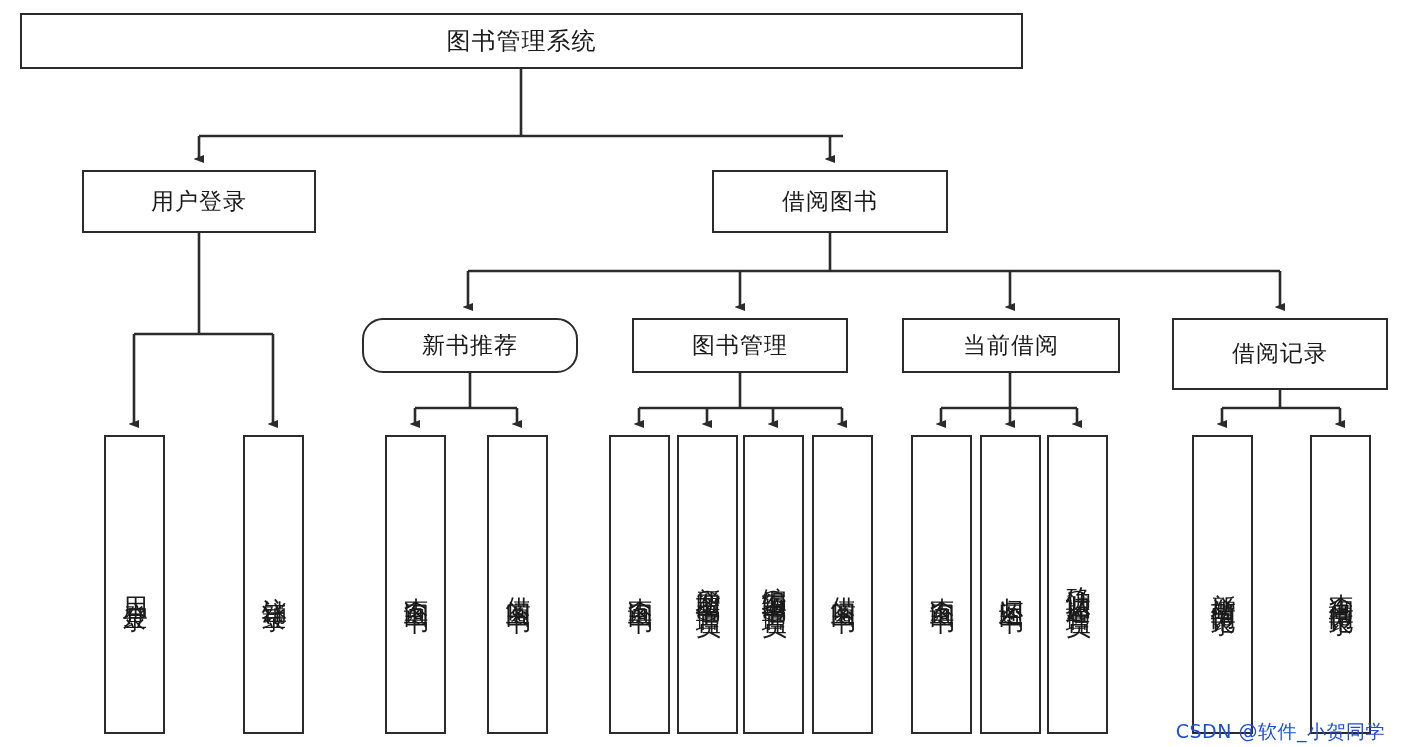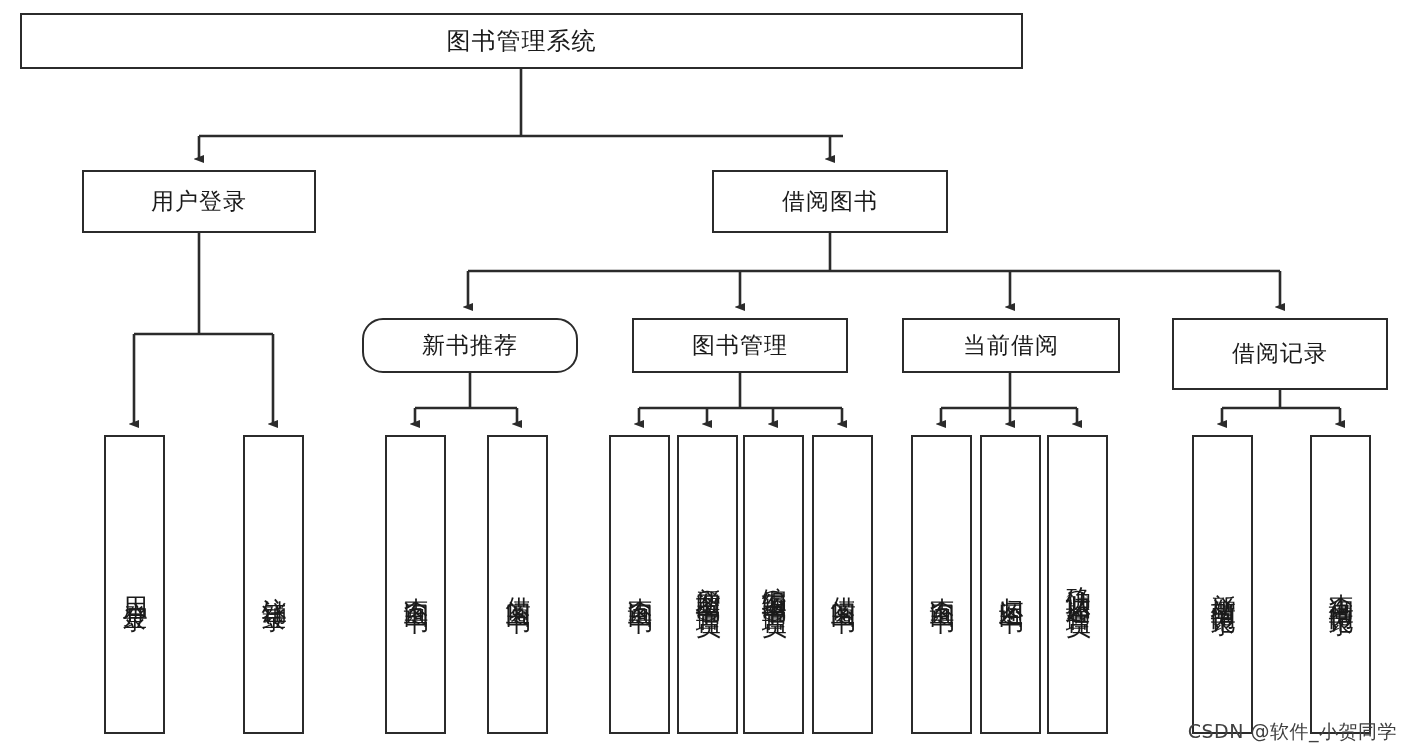--- a/index.html
+++ b/index.html
@@ -59,24 +59,24 @@
     writing-mode: vertical-rl;
     text-orientation: upright;
     font-size: 25px;
     line-height: 1.05;
     letter-spacing: 4px;
     white-space: nowrap;
     max-height: 280px;
   }
   #watermark {
     position: absolute;
-    right: 8px;
+    right: 20px;
     bottom: 2px;
     font-size: 19px;
-    color: #404040;
+    color: #1d4ed8;
     white-space: nowrap;
     letter-spacing: 0.5px;
   }
 </style>
 </head>
 <body>
 
 <div id="diagram-root">
 
   <svg id="connector-layer" viewBox="0 0 1405 747" width="1405" height="747" xmlns="http://www.w3.org/2000/svg">

